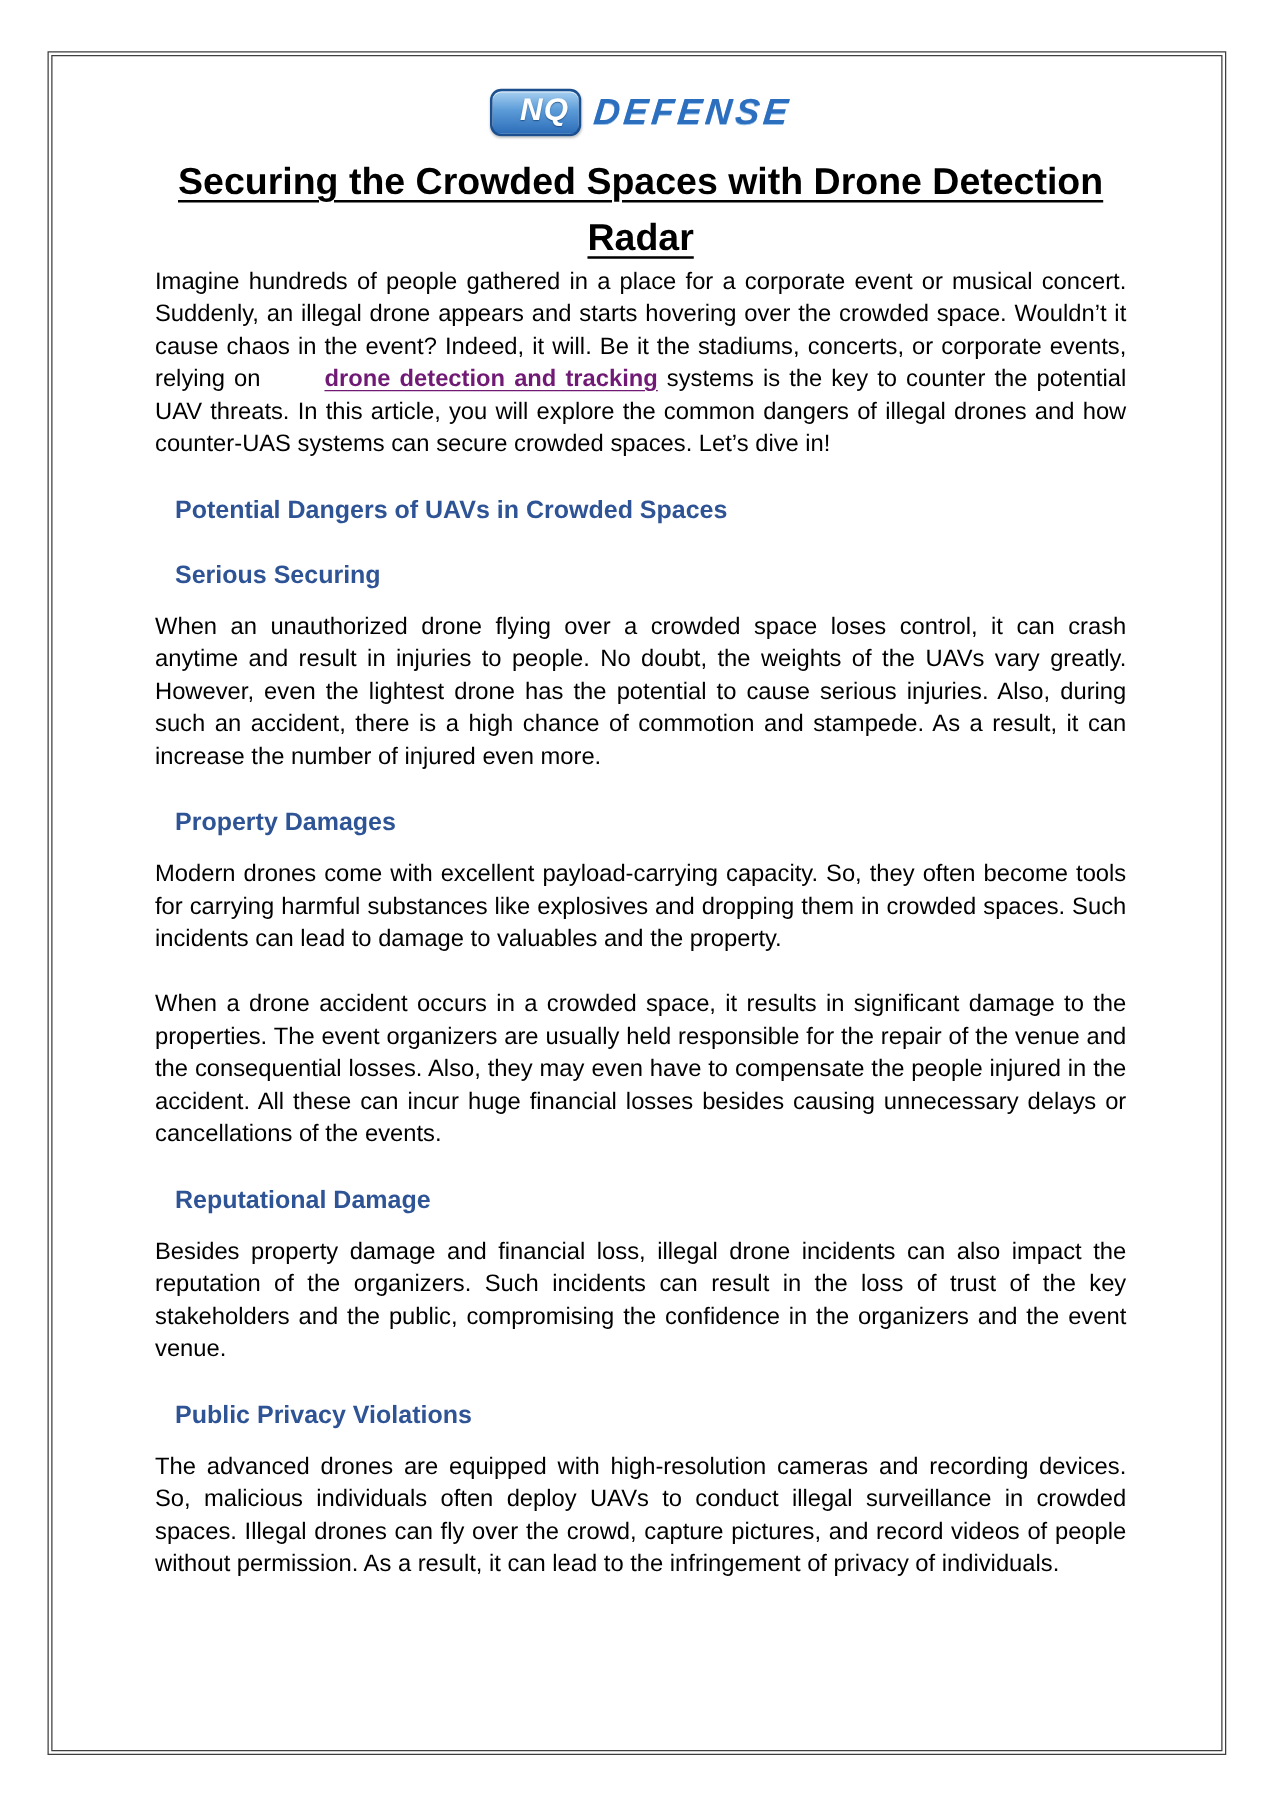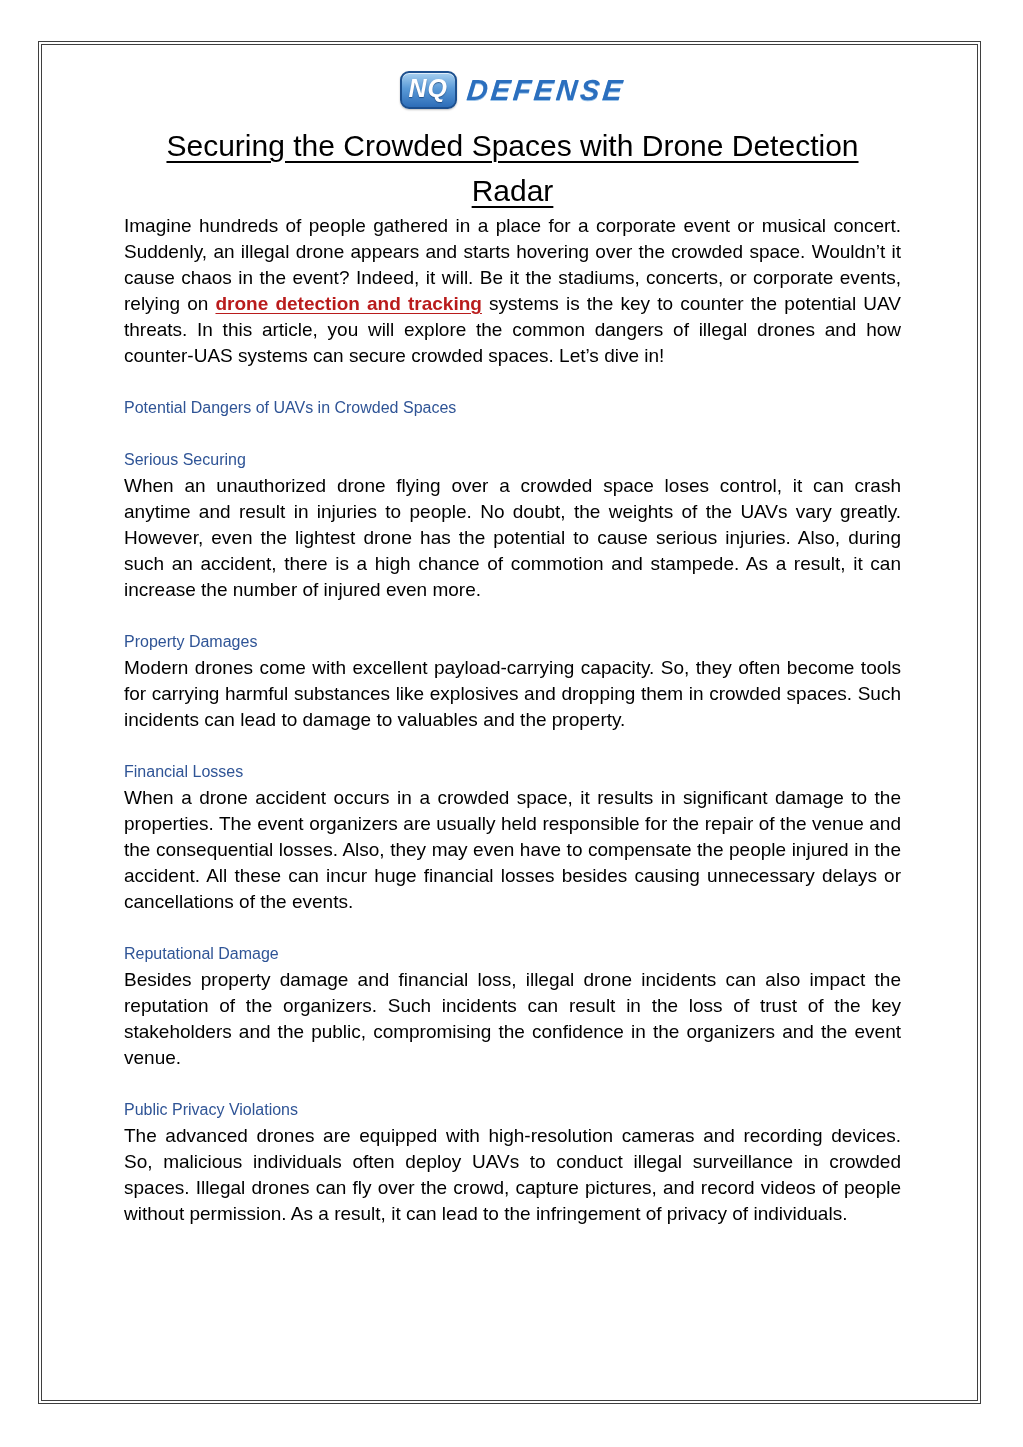--- a/index.html
+++ b/index.html
@@ -30,21 +30,21 @@
     padding: 26px 76px 0 82px;
   }
   .logo-row {
     text-align: center;
     margin: 0 0 14px 0;
     white-space: nowrap;
   }
   .logo-badge {
     display: inline-block;
     vertical-align: middle;
-    padding: 1px 7px 4px 7px;
+    padding: 1px 7px 4px 22px;
     border-radius: 9px;
     background: linear-gradient(180deg, #a8d0f0 0%, #5b9bd8 45%, #2d6db8 100%);
     border: 2px solid #1c4f8e;
     box-shadow: inset 0 1px 0 rgba(255,255,255,0.65), 0 1px 2px rgba(0,0,0,0.25);
     color: #ffffff;
     font-weight: bold;
     font-style: italic;
     font-size: 25px;
     letter-spacing: 1px;
     text-shadow: 0 1px 1px rgba(20,60,110,0.7);
@@ -59,45 +59,46 @@
     letter-spacing: 3px;
     color: #2b6fbe;
     transform: skewX(-6deg);
     text-shadow: 0 1px 0 #9cc4ea;
   }
   h1.title {
     margin: 6px auto 0 auto;
     max-width: 790px;
     text-align: center;
     font-size: 30px;
-    font-weight: normal;
+    font-weight: bold;
     color: #000000;
     line-height: 1.5;
     text-decoration: underline;
     text-underline-offset: 5px;
     text-decoration-thickness: 2px;
   }
   p.body {
     margin: 0;
     font-size: 19px;
     line-height: 26px;
     text-align: justify;
   }
   .intro { margin-top: 24px; }
   a.doc-link {
-    color: #b91c1c;
+    color: #701a75;
     font-weight: bold;
     text-underline-offset: 3px;
+    margin-left: 44px;
   }
   section.doc-section { margin-top: 26px; }
   h2.section-heading {
-    margin: 0;
-    font-size: 16px;
+    margin: 16px;
+    font-size: 20px;
     line-height: 26px;
-    font-weight: normal;
+    font-weight: bold;
     color: #2f5496;
   }
 </style>
 </head>
 <body>
 
 <div class="page">
   <div class="frame">
     <div class="frame-inner">
 
@@ -118,21 +119,20 @@
         <h2 class="section-heading">Serious Securing</h2>
         <p class="body">When an unauthorized drone flying over a crowded space loses control, it can crash anytime and result in injuries to people. No doubt, the weights of the UAVs vary greatly. However, even the lightest drone has the potential to cause serious injuries. Also, during such an accident, there is a high chance of commotion and stampede. As a result, it can increase the number of injured even more.</p>
       </section>
 
       <section class="doc-section">
         <h2 class="section-heading">Property Damages</h2>
         <p class="body">Modern drones come with excellent payload-carrying capacity. So, they often become tools for carrying harmful substances like explosives and dropping them in crowded spaces. Such incidents can lead to damage to valuables and the property.</p>
       </section>
 
       <section class="doc-section">
-        <h2 class="section-heading">Financial Losses</h2>
         <p class="body">When a drone accident occurs in a crowded space, it results in significant damage to the properties. The event organizers are usually held responsible for the repair of the venue and the consequential losses. Also, they may even have to compensate the people injured in the accident. All these can incur huge financial losses besides causing unnecessary delays or cancellations of the events.</p>
       </section>
 
       <section class="doc-section">
         <h2 class="section-heading">Reputational Damage</h2>
         <p class="body">Besides property damage and financial loss, illegal drone incidents can also impact the reputation of the organizers. Such incidents can result in the loss of trust of the key stakeholders and the public, compromising the confidence in the organizers and the event venue.</p>
       </section>
 
       <section class="doc-section">
         <h2 class="section-heading">Public Privacy Violations</h2>

